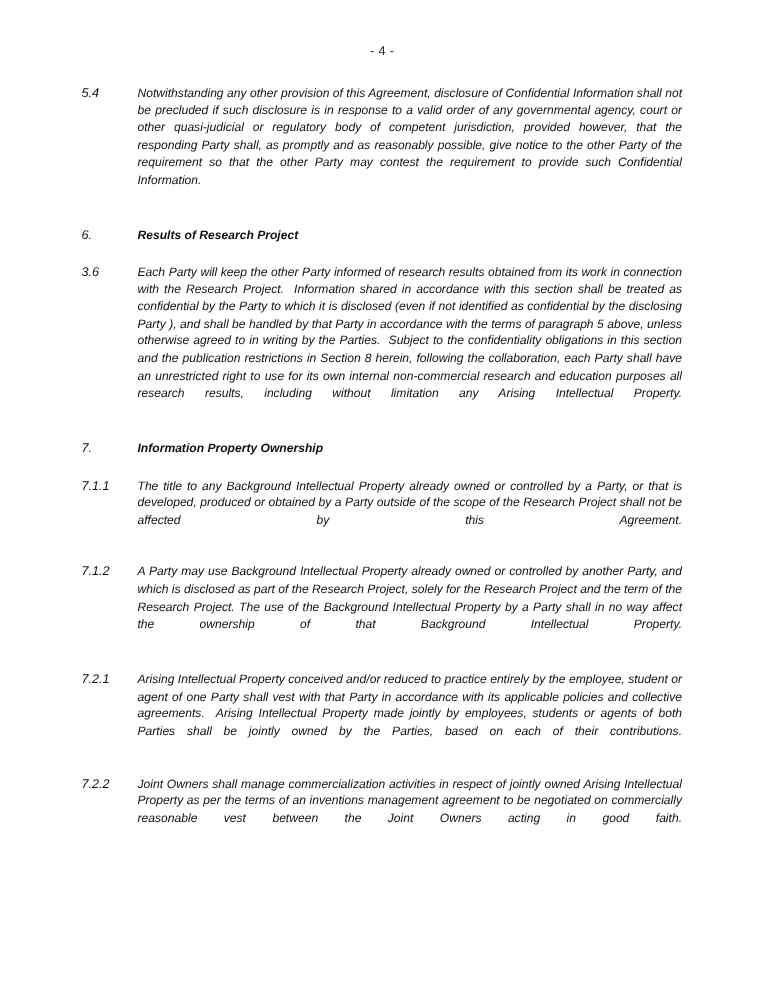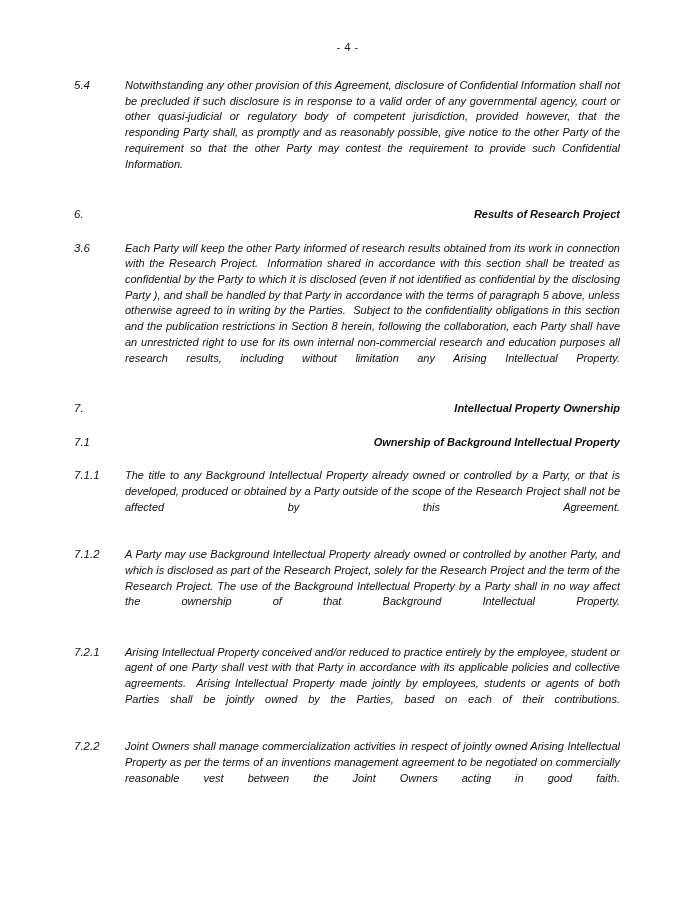--- a/index.html
+++ b/index.html
@@ -70,21 +70,21 @@
   
   .clause-body::after {
     content: "";
     display: inline-block;
     width: 100%;
   }
 
   
   .heading .clause-body {
     font-weight: bold;
-    text-align: right;
+    text-align: left;
   }
   .heading .clause-body::after { content: none; }
 
   .heading-num-bold {
     font-weight: bold;
   }
 
   
   .gap-section { margin-bottom: 19px; }
   .gap-heading { margin-bottom: 18px; }
@@ -109,27 +109,23 @@
       <div class="clause-body">Results of Research Project</div>
     </div>
 
     <div class="clause gap-section">
       <div class="clause-num">3.6</div>
       <div class="clause-body">Each Party will keep the other Party informed of research results obtained from its work in connection with the Research Project.  Information shared in accordance with this section shall be treated as confidential by the Party to which it is disclosed (even if not identified as confidential by the disclosing Party ), and shall be handled by that Party in accordance with the terms of paragraph 5 above, unless otherwise agreed to in writing by the Parties.  Subject to the confidentiality obligations in this section and the publication restrictions in Section 8 herein, following the collaboration, each Party shall have an unrestricted right to use for its own internal non-commercial research and education purposes all research results, including without limitation any Arising Intellectual Property.</div>
     </div>
 
     <div class="clause heading gap-heading">
       <div class="clause-num">7.</div>
-      <div class="clause-body">Intellectual Property Ownership</div>
+      <div class="clause-body">Information Property Ownership</div>
     </div>
 
-    <div class="clause heading gap-heading">
-      <div class="clause-num">7.1</div>
-      <div class="clause-body">Ownership of Background Intellectual Property</div>
-    </div>
 
     <div class="clause gap-tight">
       <div class="clause-num">7.1.1</div>
       <div class="clause-body">The title to any Background Intellectual Property already owned or controlled by a Party, or that is developed, produced or obtained by a Party outside of the scope of the Research Project shall not be affected by this Agreement.</div>
     </div>
 
     <div class="clause gap-section">
       <div class="clause-num">7.1.2</div>
       <div class="clause-body">A Party may use Background Intellectual Property already owned or controlled by another Party, and which is disclosed as part of the Research Project, solely for the Research Project and the term of the Research Project. The use of the Background Intellectual Property by a Party shall in no way affect the ownership of that Background Intellectual Property.</div>
     </div>

